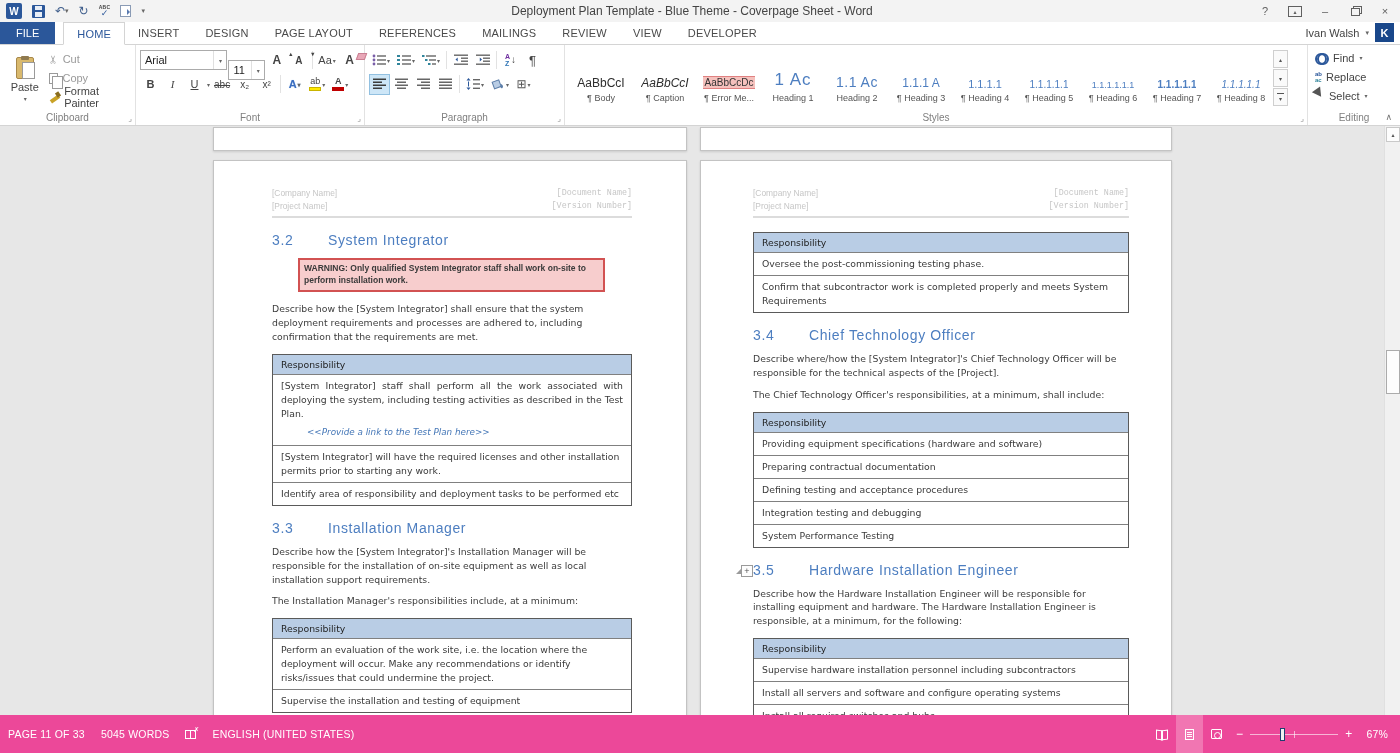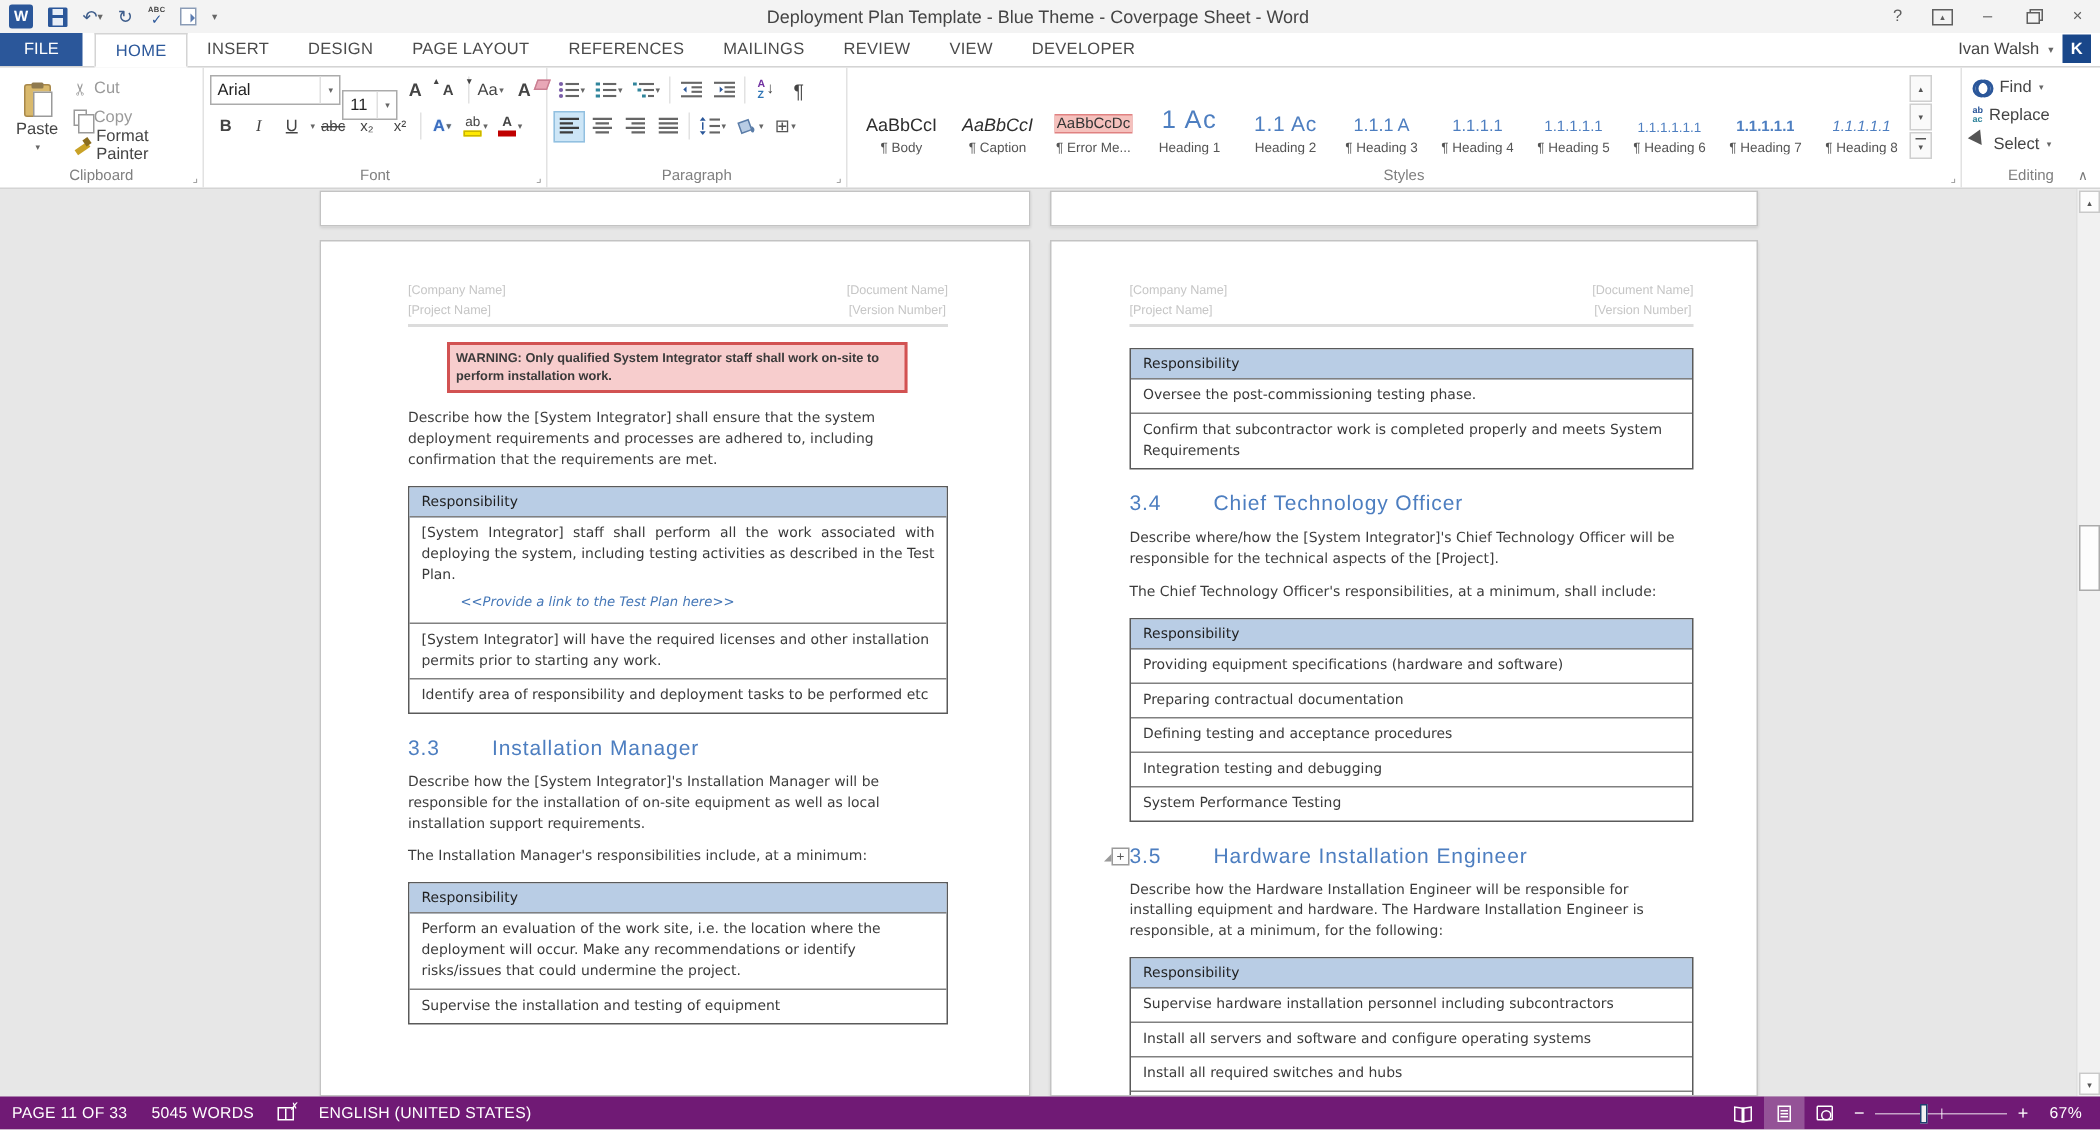--- a/index.html
+++ b/index.html
@@ -125,21 +125,21 @@
   #docarea { position:absolute; top:126px; left:0; right:0; bottom:22px; background:#e7e7e7; overflow:hidden;}
   .page, .pageprev { position:absolute; background:#fff; border:1px solid #c3c3c3; box-shadow:0 1px 2px rgba(0,0,0,.12);}
   .pageprev { top:1px; height:24px; }
   .page { top:34px; height:571px; overflow:hidden; }
   #pagePrevL, #pageL { left:213px; width:474px; }
   #pagePrevR, #pageR { left:700px; width:472px; }
   #pageL { padding:26px 54px 0 58px; }
   #pageR { padding:26px 42px 0 52px; }
 
   .pgheader { display:flex; justify-content:space-between; font-size:8.4px; color:#c6c6c6; line-height:1.5; padding-bottom:4px; border-bottom:2px solid #dcdcdc; margin-bottom:4px;}
-  .ph-r { text-align:center; }
+  .ph-r { text-align:right;font-family:Liberation Mono, monospace; }
 
   .h2row { display:flex; color:#4d7ec0; font-size:14px; letter-spacing:.6px; margin:14px 0 9px 0; position:relative;}
   .h2num { width:56px; }
   .collapse-marker { position:absolute; left:-17px; top:4px; font-size:8px; color:#9a9a9a;}
 
   .warning { margin:10px 0 10px 26px; width:307px; background:#f7cdcd; border:2px solid #d25252; padding:3px 4px; font-size:8.5px; font-weight:600; color:#3a3a3a; line-height:1.4;}
 
   .bodyp { font-size:9.3px; color:#3d3d3d; line-height:1.5; margin:8px 0; font-family:"DejaVu Sans", sans-serif;}
 
   .dtable { border:1px solid #5a5a5a; margin:10px 0 6px 0; font-family:"DejaVu Sans", sans-serif;}
@@ -151,21 +151,21 @@
 
   .move-handle { position:absolute; left:40px; top:404px; width:12px; height:12px; border:1px solid #9a9a9a; background:#fdfdfd; display:flex; align-items:center; justify-content:center; font-size:9px; color:#555; line-height:1;}
 
   
   #vscroll { position:absolute; right:0; top:0; bottom:0; width:16px; background:#f1f1f1; border-left:1px solid #e0e0e0;}
   .sb-up { position:absolute; top:1px; left:1px; width:14px; height:15px; background:#fdfdfd; border:1px solid #c9c9c9; font-size:6px; color:#555; display:flex; align-items:center; justify-content:center;}
   .sb-down { position:absolute; bottom:1px; left:1px; width:14px; height:15px; background:#fdfdfd; border:1px solid #c9c9c9; font-size:6px; color:#555; display:flex; align-items:center; justify-content:center;}
   .sb-thumb { position:absolute; top:224px; left:1px; width:14px; height:44px; background:#fdfdfd; border:1px solid #ababab;}
 
   
-  #statusbar { position:absolute; bottom:0; left:0; right:0; height:22px; background:#701a75; color:#fff; display:flex; align-items:center; font-size:10.5px; letter-spacing:.2px;}
+  #statusbar { position:absolute; bottom:0; left:0; right:0; height:38px; background:#ec4899; color:#fff; display:flex; align-items:center; font-size:10.5px; letter-spacing:.2px;}
   .sbitem { padding:0 8px; height:100%; display:flex; align-items:center; gap:4px; white-space:nowrap;}
   .sbright { margin-left:auto; display:flex; align-items:center; height:100%; padding-right:8px;}
   .vbtn { width:27px; height:100%; display:flex; align-items:center; justify-content:center;}
   .vbtn.active { background:rgba(255,255,255,.25);}
   .bookicon { width:12px; height:9px; position:relative;}
   .bookicon::before, .bookicon::after { content:""; position:absolute; top:0; width:5px; height:8px; border:1px solid #fff;}
   .bookicon::before { left:0; transform:skewY(8deg);}
   .bookicon::after { right:0; transform:skewY(-8deg);}
   .pageicon { width:9px; height:11px; border:1px solid #fff; position:relative;}
   .pageicon::before { content:""; position:absolute; left:1px; top:2px; width:5px; height:1px; background:#fff; box-shadow:0 2px 0 #fff, 0 4px 0 #fff;}
@@ -543,20 +543,24 @@
       <div class="ph-l">
         <div>[Company Name]</div>
         <div>[Project Name]</div>
       </div>
       <div class="ph-r">
         <div>[Document Name]</div>
         <div>[Version Number]</div>
       </div>
     </div>
 
+    <div class="h2row">
+      <span class="h2num">3.2</span>
+      <span>System Integrator</span>
+    </div>
 
     <div class="warning">WARNING: Only qualified System Integrator staff shall work on-site to perform installation work.</div>
 
     <p class="bodyp">Describe how the [System Integrator] shall ensure that the system deployment requirements and processes are adhered to, including confirmation that the requirements are met.</p>
 
     <div class="dtable">
       <div class="thead">Responsibility</div>
       <div class="trow just">
         <div>[System Integrator] staff shall perform all the work associated with deploying the system, including testing activities as described in the Test Plan.</div>
         <div class="tlink">&lt;&lt;Provide a link to the Test Plan here&gt;&gt;</div>

